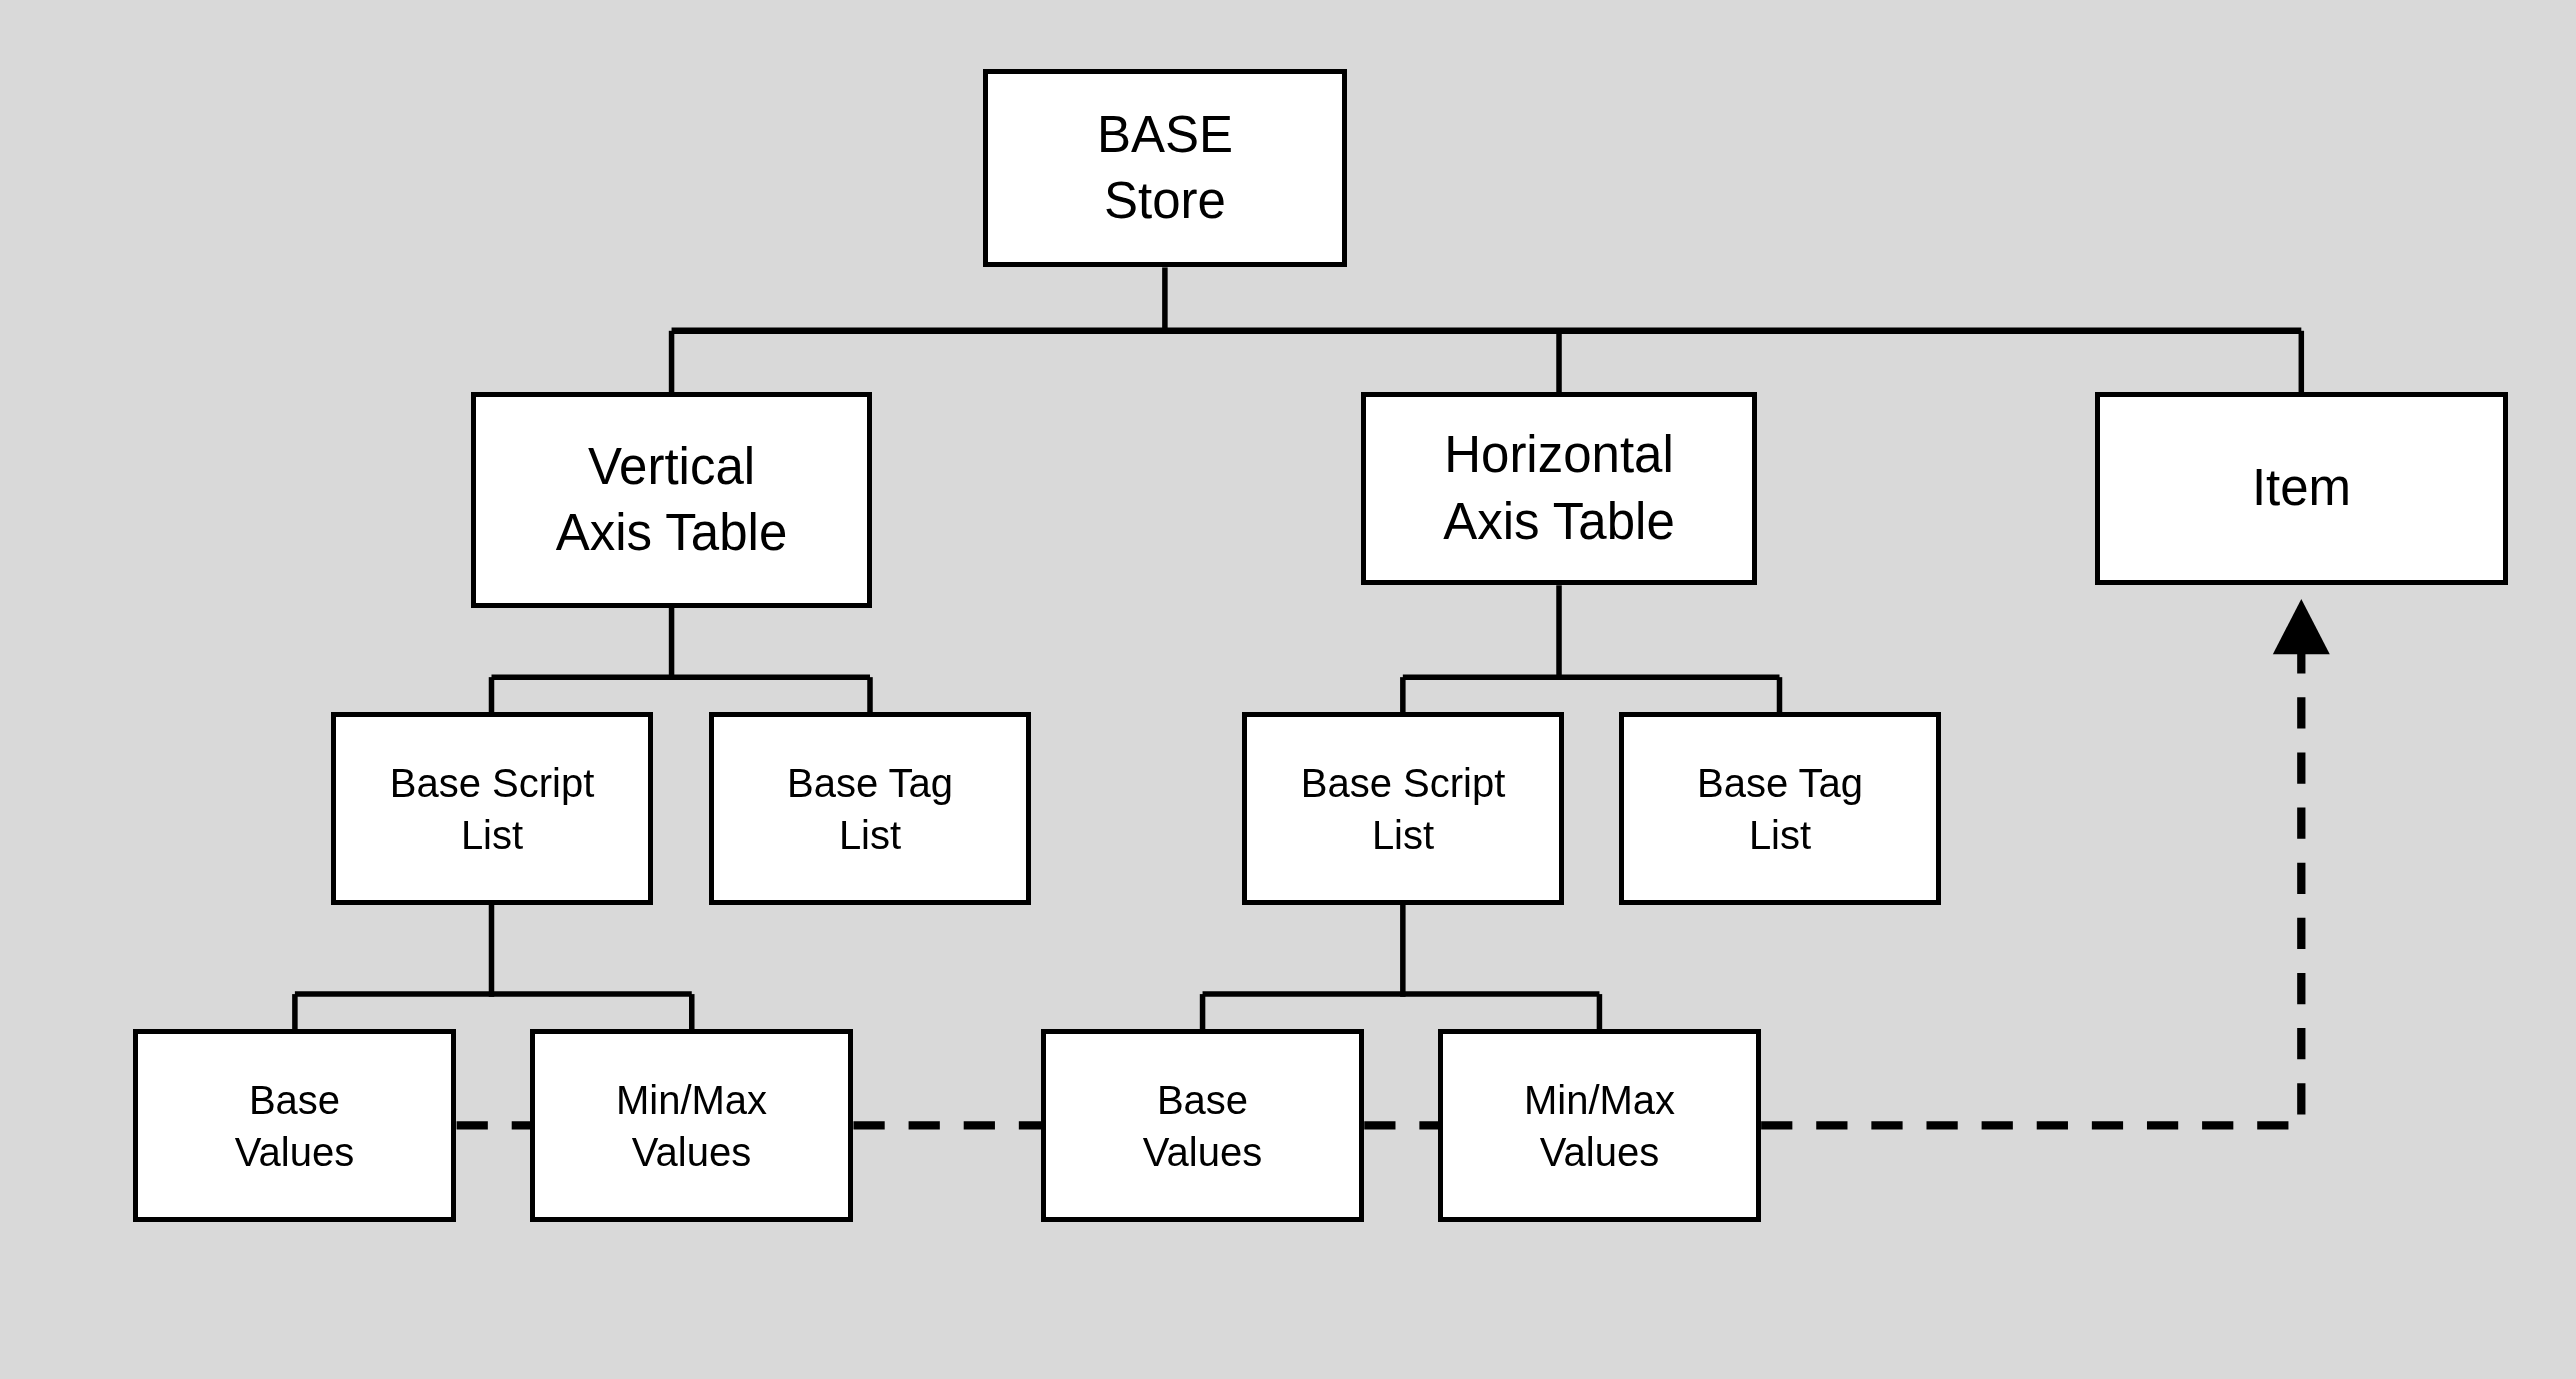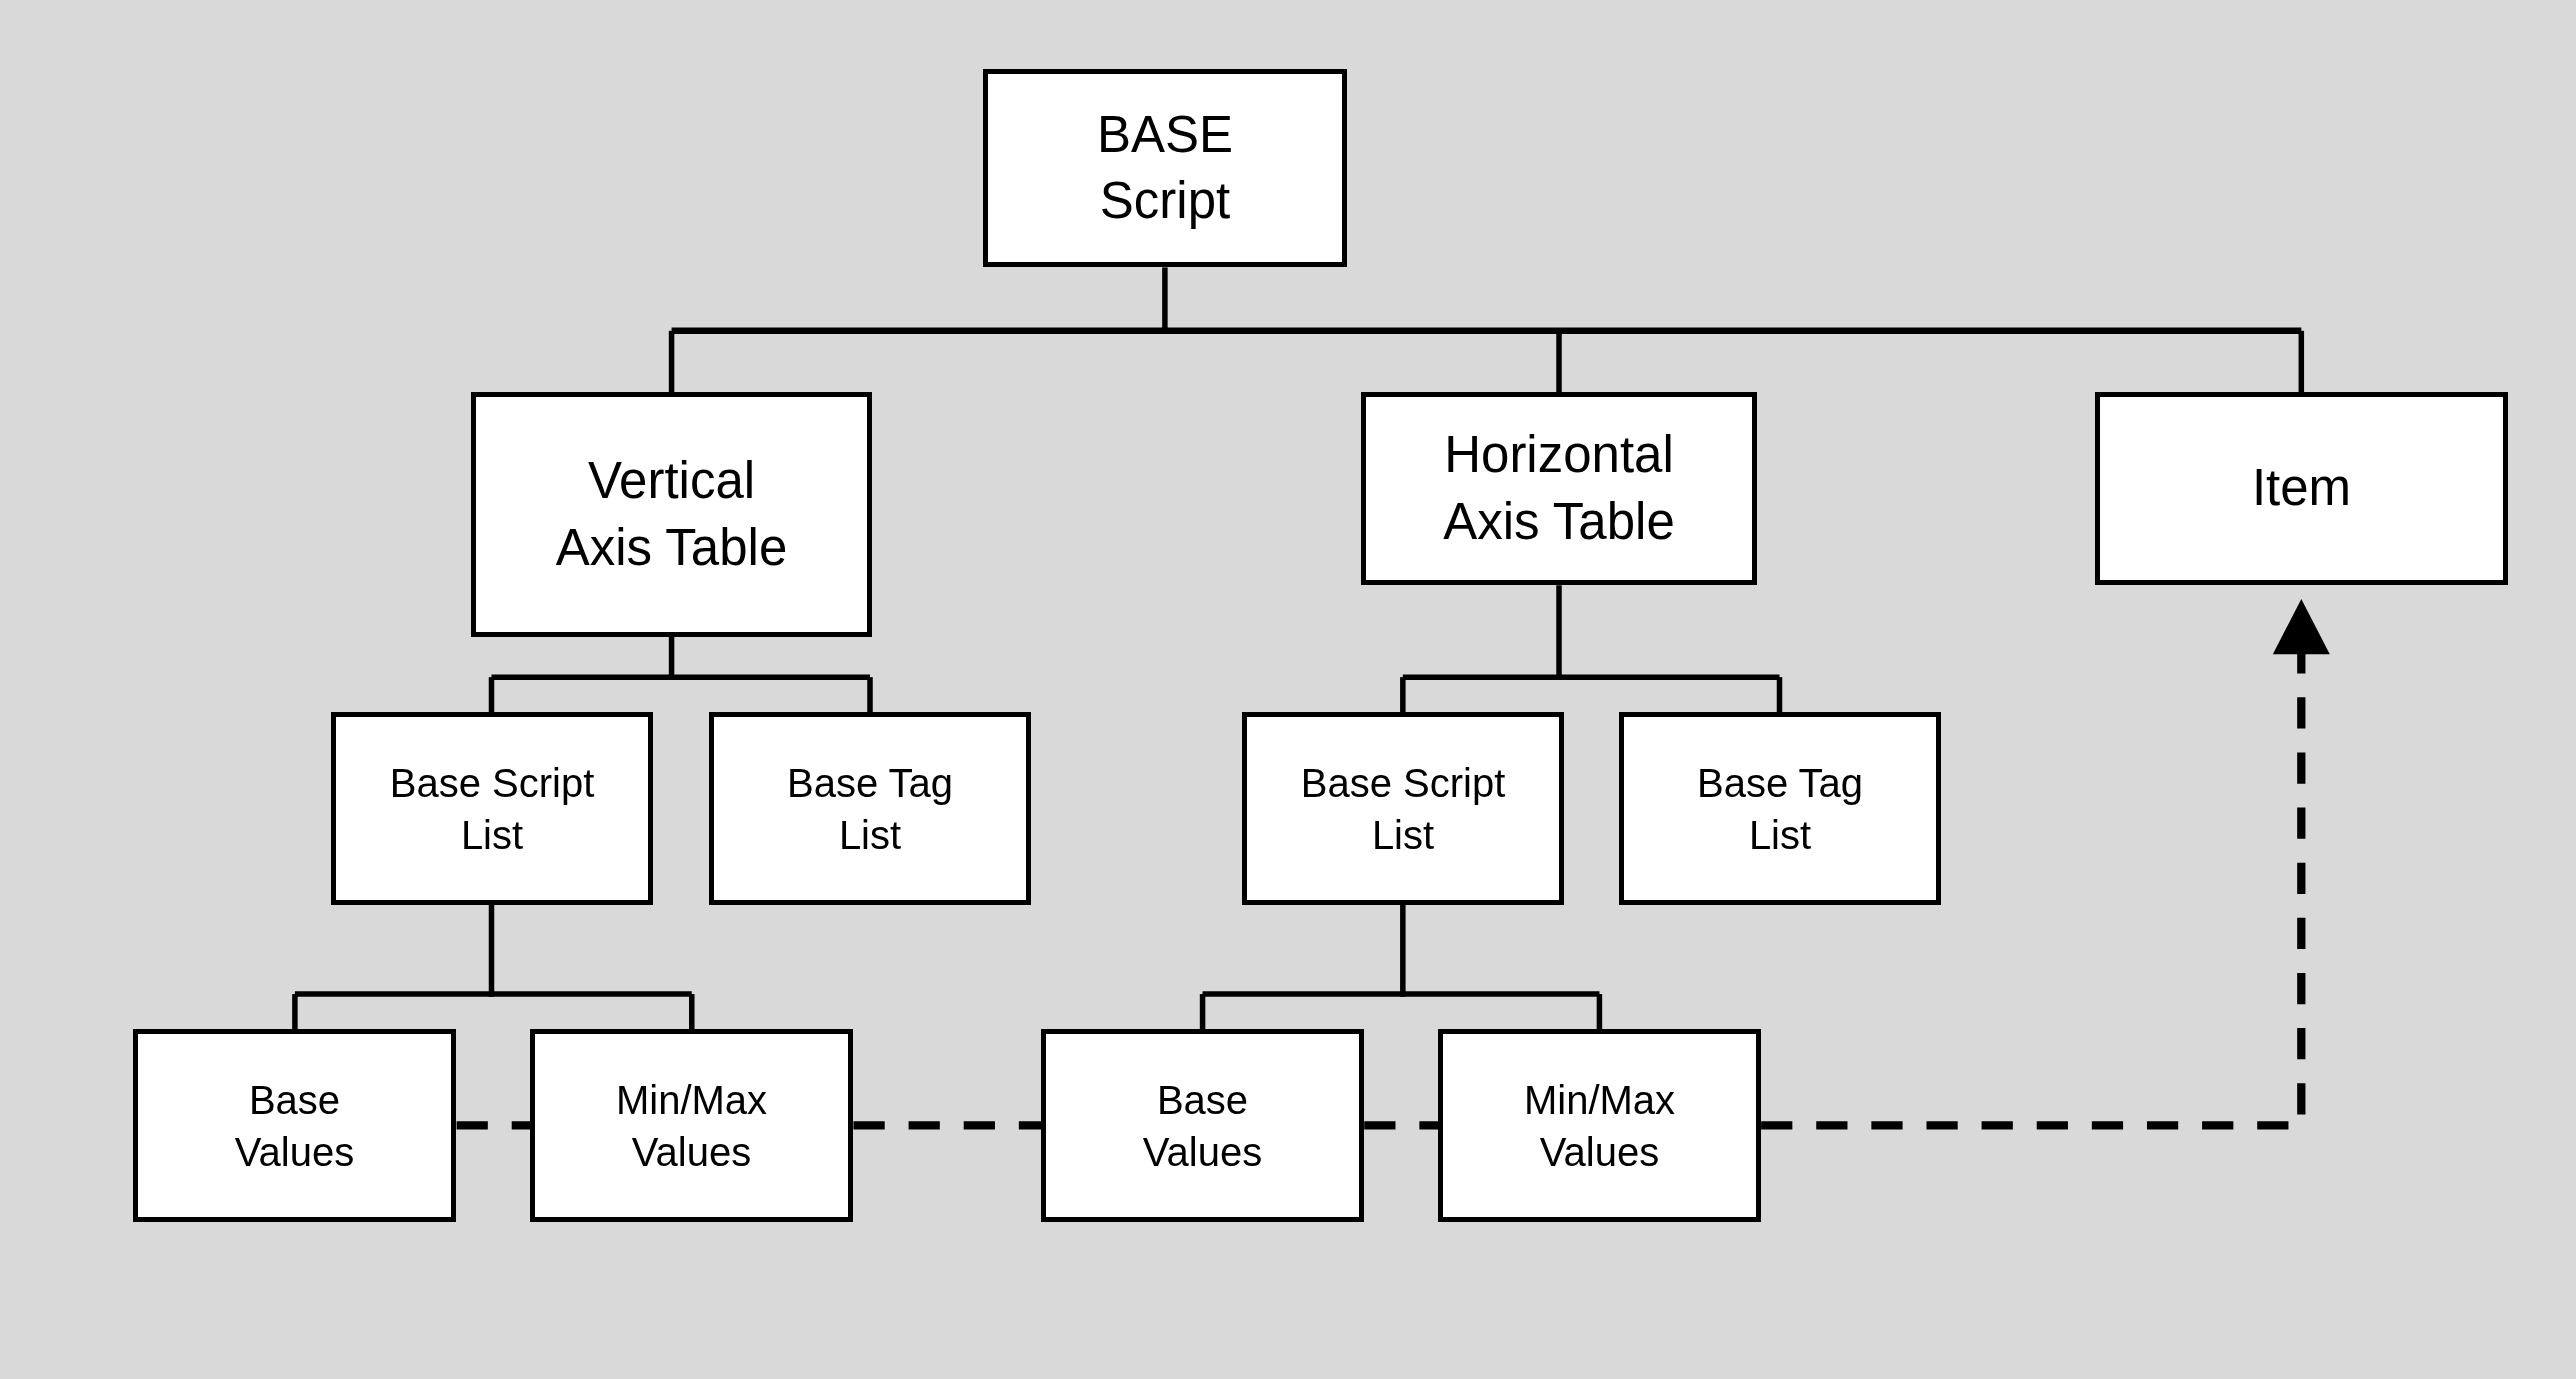--- a/index.html
+++ b/index.html
@@ -72,24 +72,24 @@
       <path d="M 497 1225 L 583 1225"></path>
       <path d="M 929 1225 L 1139 1225"></path>
       <path d="M 1485 1225 L 1571 1225"></path>
       <path d="M 1917 1225 L 2505 1225 L 2505 695"></path>
     </g>
     <polygon points="2505,652 2474,712 2536,712" fill="#000000"></polygon>
   </svg>
 
   <div class="node f-56" style="left:983px;top:69px;width:364px;height:198px;">
     <span class="ln">BASE</span>
-    <span class="ln">Script</span>
+    <span class="ln">Store</span>
   </div>
 
-  <div class="node f-56" style="left:471px;top:392px;width:401px;height:245px;">
+  <div class="node f-56" style="left:471px;top:392px;width:401px;height:216px;">
     <span class="ln">Vertical</span>
     <span class="ln">Axis Table</span>
   </div>
 
   <div class="node f-56" style="left:1361px;top:392px;width:396px;height:193px;">
     <span class="ln">Horizontal</span>
     <span class="ln">Axis Table</span>
   </div>
 
   <div class="node f-56" style="left:2095px;top:392px;width:413px;height:193px;">

